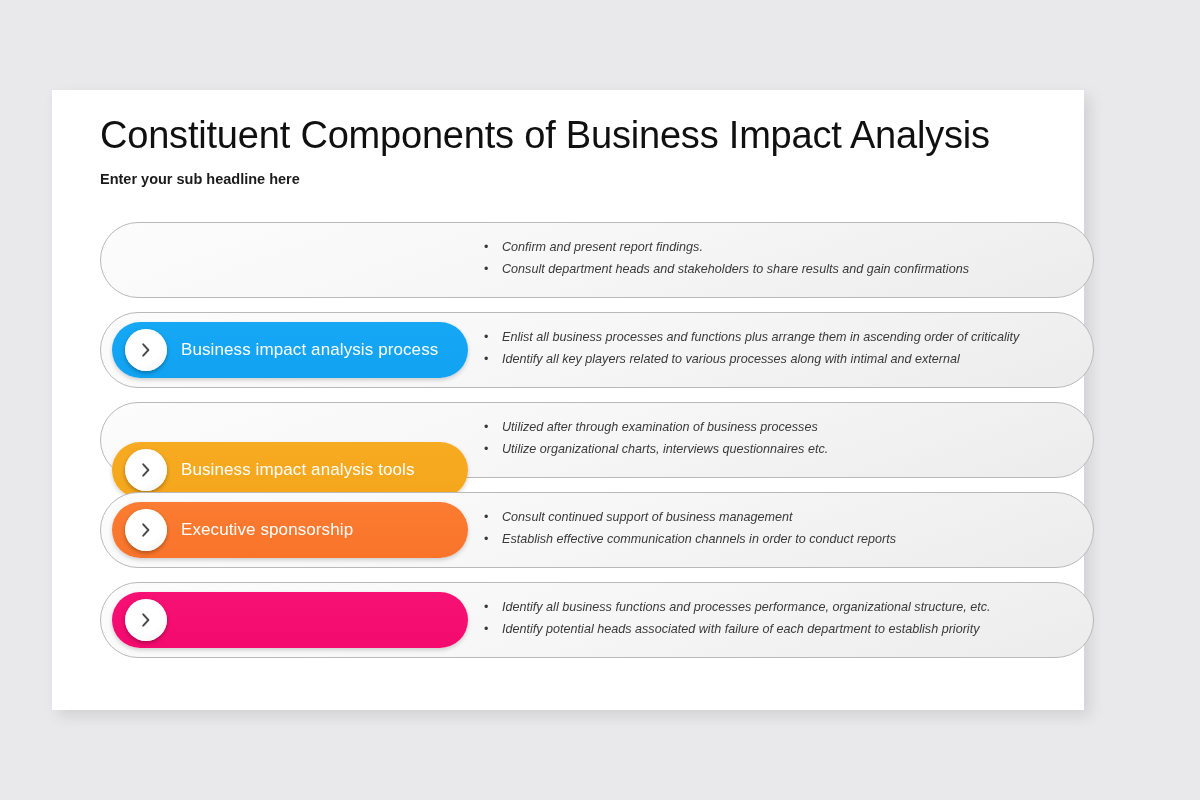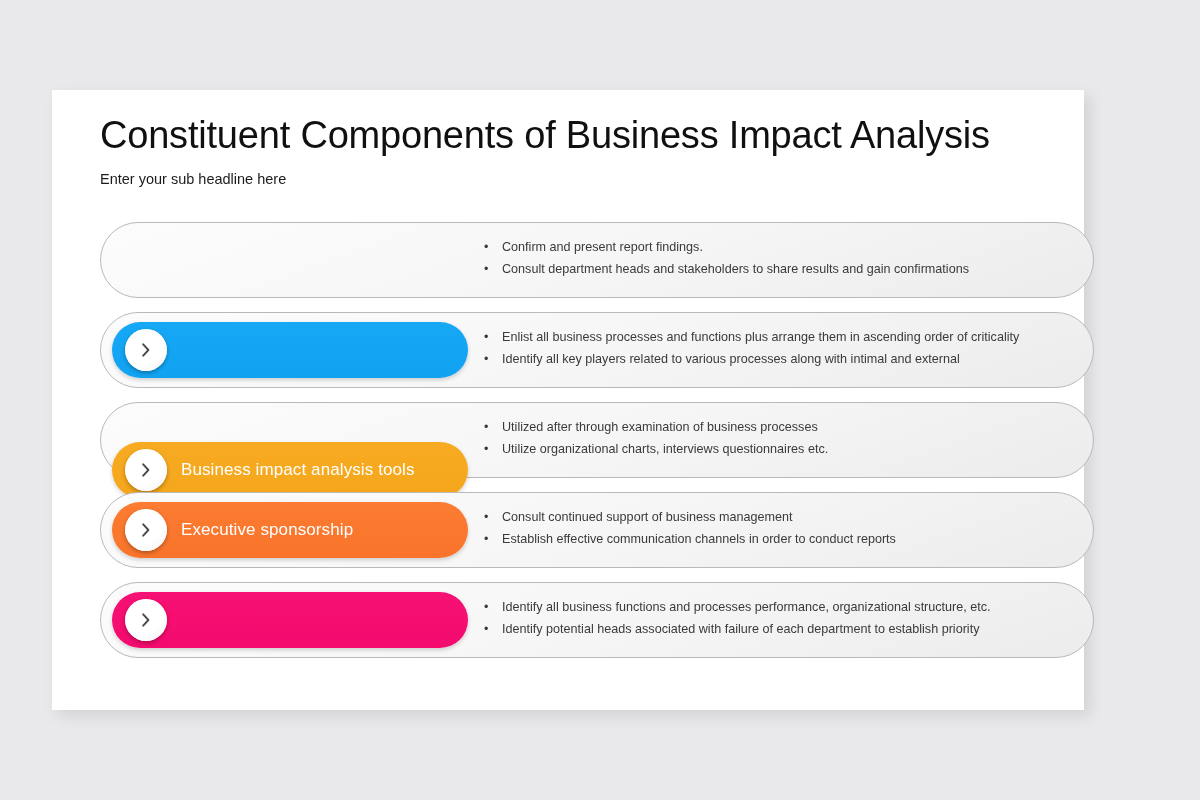--- a/index.html
+++ b/index.html
@@ -34,21 +34,21 @@
     font-weight: 400;
     color: #101010;
     letter-spacing: -0.2px;
     white-space: nowrap;
   }
   #page-subtitle {
     position: absolute;
     left: 48px;
     top: 81px;
     font-size: 14.5px;
-    font-weight: 400;
+    font-weight: 700;
     color: #1b1b1b;
     white-space: nowrap;
   }
 
   
   #rows {
     position: absolute;
     left: 48px;
     top: 132px;
     width: 994px;
@@ -131,20 +131,21 @@
   }
   .bullet-dot {
     flex: 0 0 auto;
     width: 18px;
     color: #3a3a3a;
     font-size: 12.6px;
     line-height: 22px;
   }
   .bullet-text {
     flex: 1 1 auto;
+    font-style: italic;
   }
 </style>
 </head>
 <body>
 
 <div id="slide-card">
 
   <div id="page-title">Constituent Components of Business Impact Analysis</div>
   <div id="page-subtitle">Enter your sub headline here</div>
 
@@ -163,20 +164,21 @@
         </div>
       </div>
       <div class="row">
         <div class="row-shell"></div>
         <div class="label-pill" style="background: linear-gradient(rgb(22, 168, 245) 0%, rgb(17, 163, 242) 100%);">
           <div class="chevron-badge">
             <svg width="14" height="16" viewBox="0 0 14 16" aria-hidden="true">
               <path d="M4.2 2.3 L9.4 8 L4.2 13.7" fill="none" stroke="#4a4a4a" stroke-width="1.9" stroke-linecap="round" stroke-linejoin="round"></path>
             </svg>
           </div>
+          <div class="pill-label">Business impact analysis process</div>
         </div>
         <div class="bullets">
           <div class="bullet-item">
             <span class="bullet-dot">•</span>
             <span class="bullet-text">Enlist all business processes and functions plus arrange them in ascending order of criticality</span>
           </div>
           <div class="bullet-item">
             <span class="bullet-dot">•</span>
             <span class="bullet-text">Identify all key players related to various processes along with intimal and external</span>
           </div>

